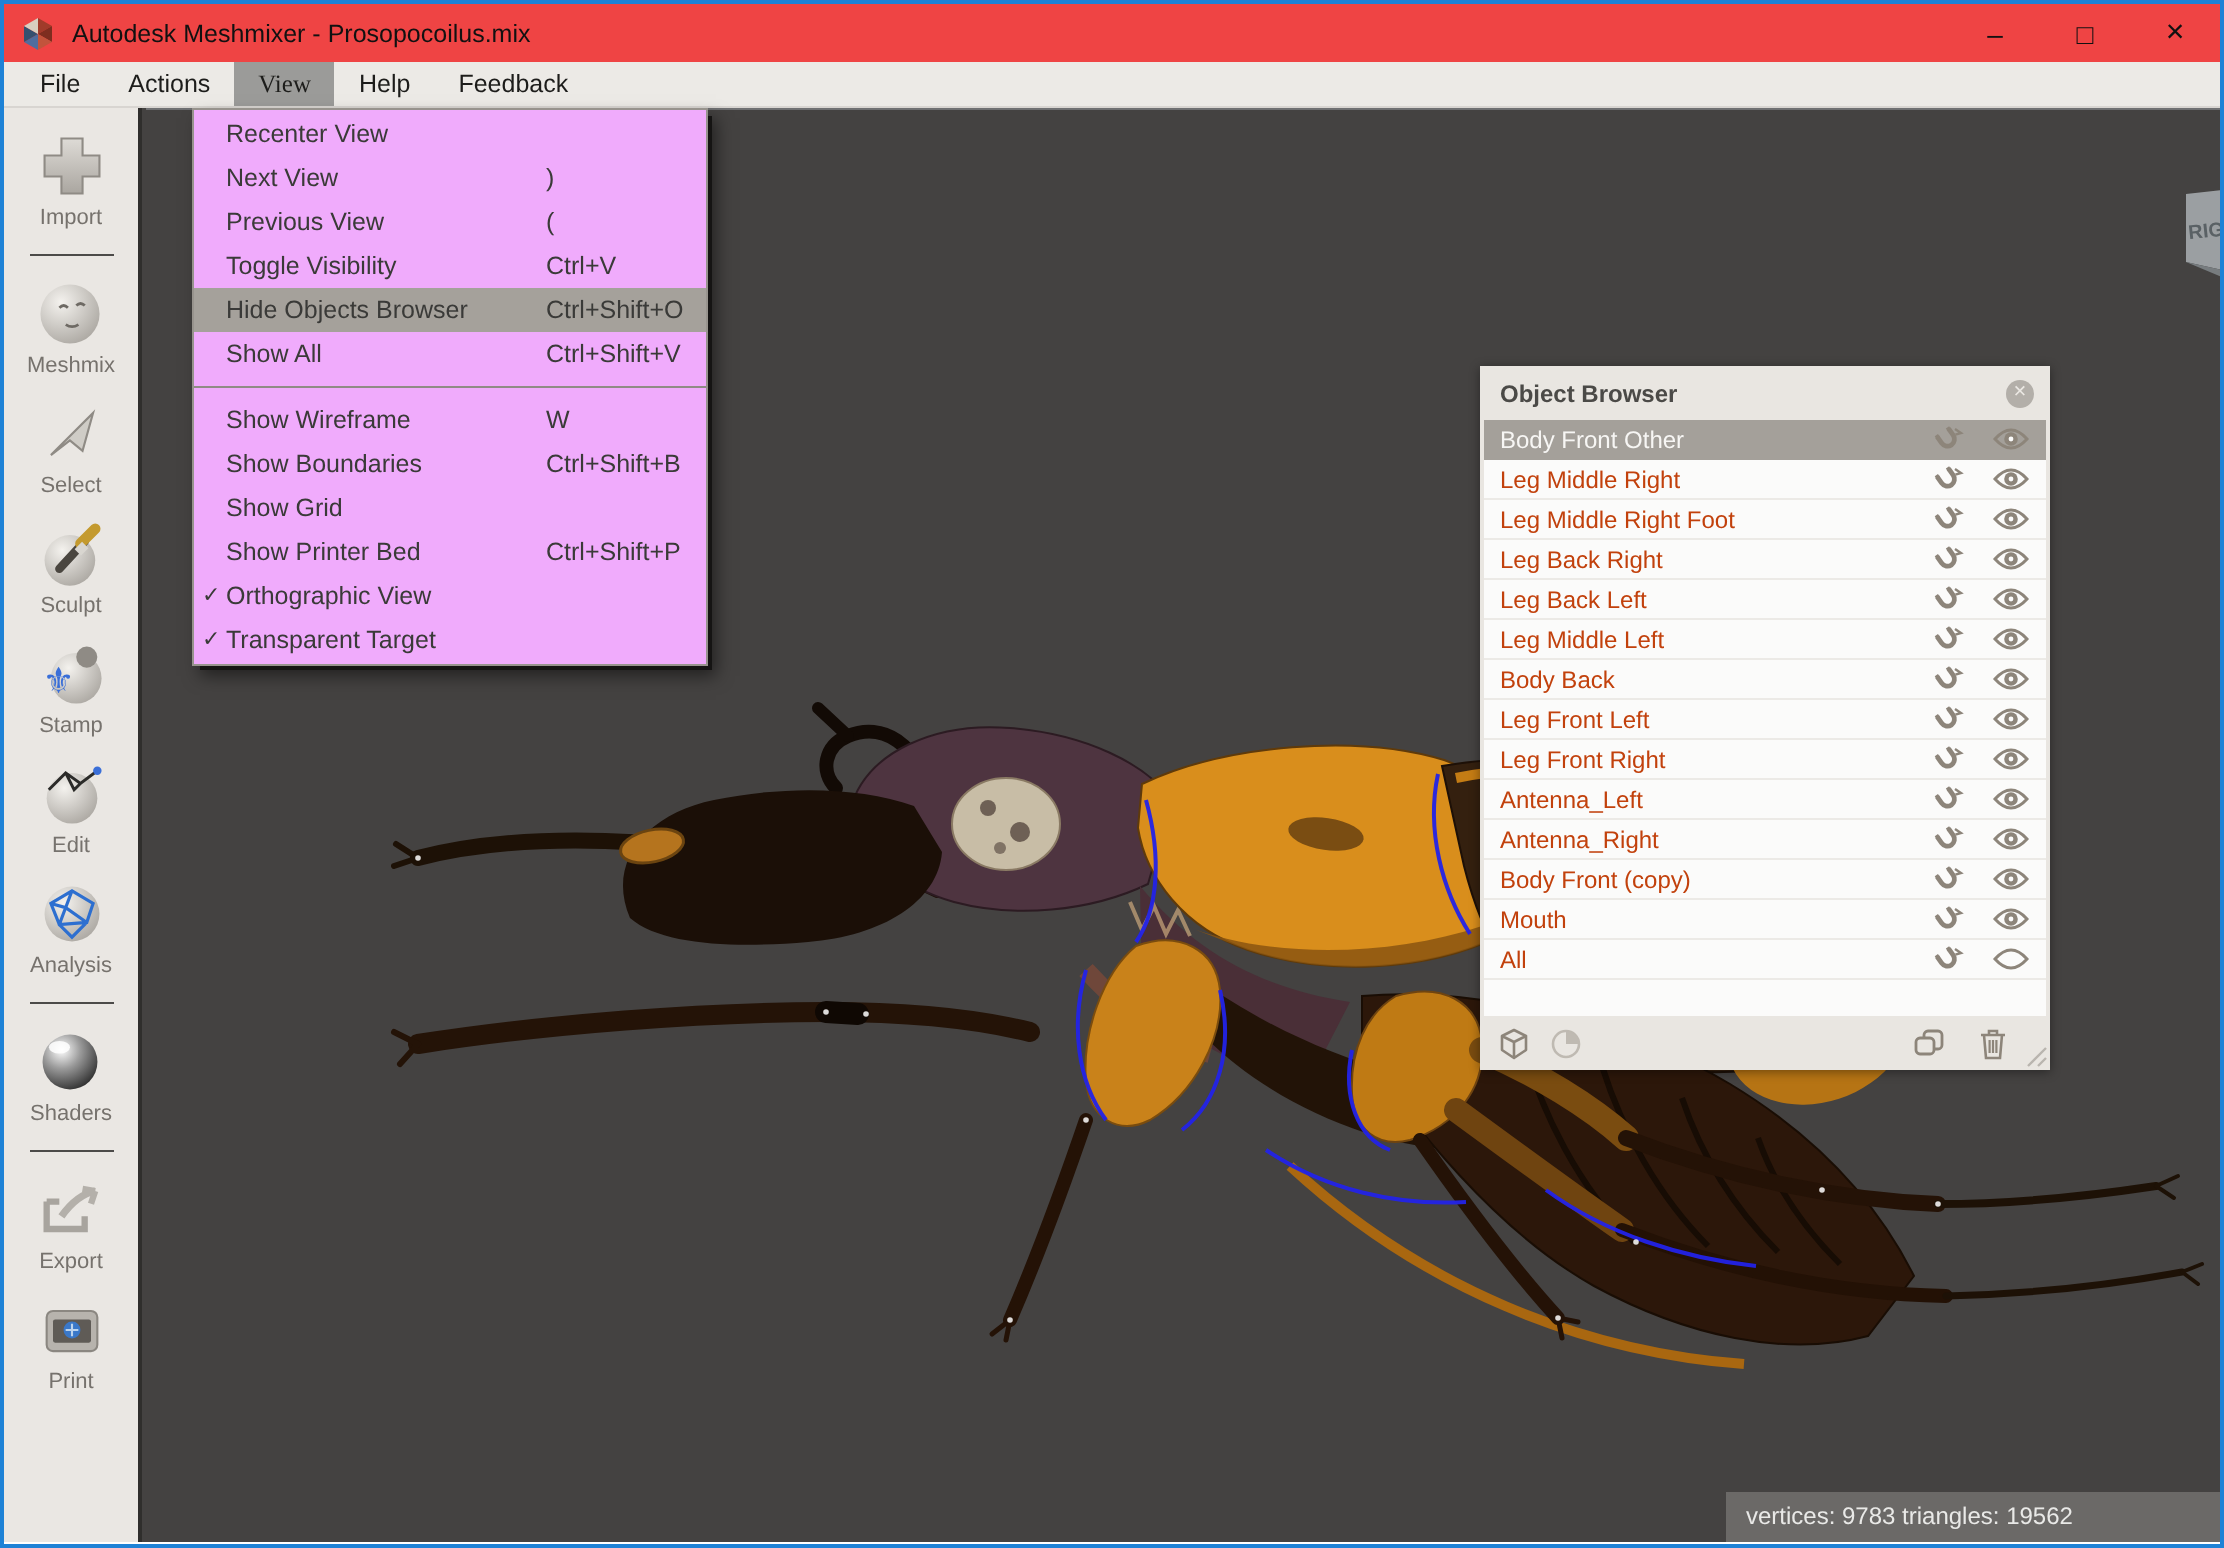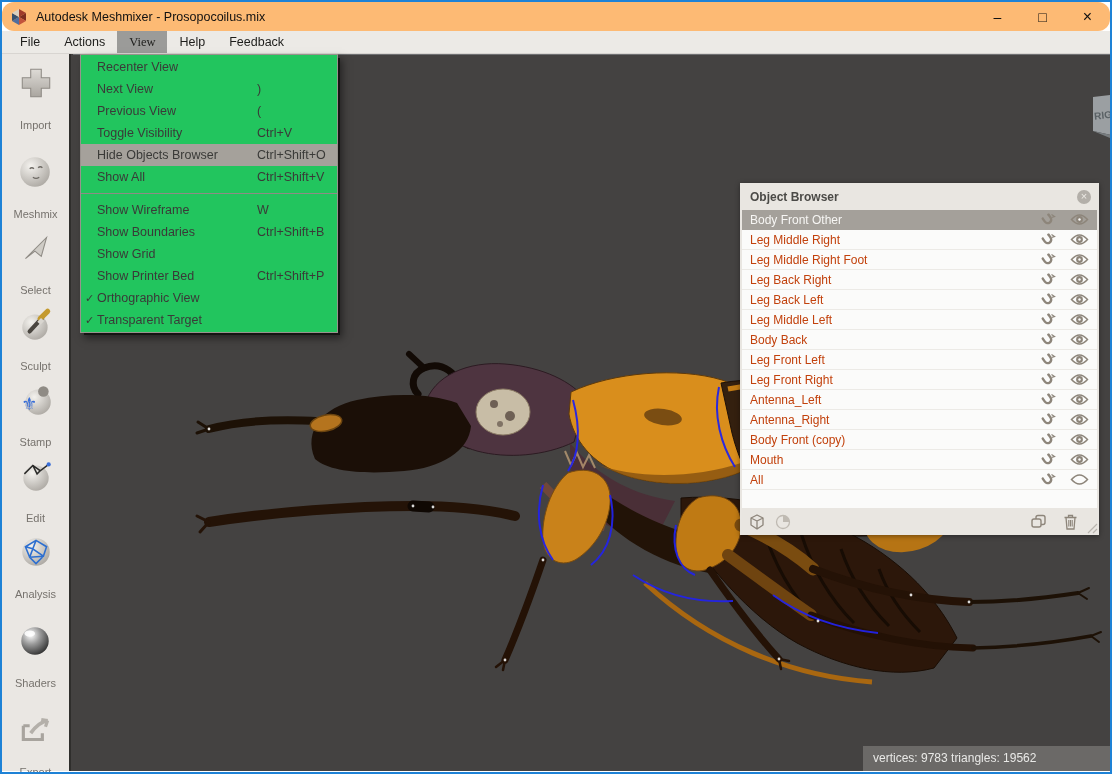--- a/index.html
+++ b/index.html
@@ -1,52 +1,52 @@
 <!DOCTYPE html>
 <html><head>
 <meta charset="utf-8">
 <style>
   html,body{margin:0;padding:0;background:#222;font-family:"Liberation Sans",sans-serif;}
   *{box-sizing:border-box;}
   .window{position:relative;width:1112px;height:774px;border:2px solid #1e82d6;background:#fff;overflow:hidden;}
 
   
-  .titlebar{height:29px;background:#fdba74;display:flex;align-items:center;border-radius:12px;}
+  .titlebar{height:29px;background:#ef4444;display:flex;align-items:center;}
   .app-icon{width:18px;height:18px;margin:0 8px 0 8px;flex:0 0 auto;}
   .title-text{font-size:12.5px;color:#111;white-space:nowrap;}
   .tb-spacer{flex:1;}
   .win-btn{width:45px;height:29px;display:flex;align-items:center;justify-content:center;font-size:14px;color:#111;cursor:default;}
   .win-btn.close{font-size:16px;}
 
   
   .menubar{height:23px;background:#eceae6;display:flex;align-items:stretch;padding-left:6px;border-bottom:1px solid #d8d5d1;}
   .mb-item{padding:0 12px;font-size:12.5px;color:#1d1d1b;display:flex;align-items:center;}
   .mb-item.active{background:#9b9b99;font-family:Liberation Serif, serif;}
 
   
   .main{position:relative;width:1108px;height:717px;background:#444241;}
   .sidebar{position:absolute;left:0;top:0;bottom:0;width:69px;background:#eae7e3;border-right:2px solid #2f2e2c;display:flex;flex-direction:column;align-items:center;padding-top:10px;}
-  .tool{display:flex;flex-direction:column;align-items:center;margin-bottom:9px;gap:16px;}
+  .tool{display:flex;flex-direction:column;align-items:center;margin-bottom:9px;}
   .tool svg{width:38px;height:38px;}
   .tool-label{font-size:11px;color:#76726d;margin-top:1px;}
   .side-sep{width:42px;height:1px;background:#4c4b49;margin:3px 0 10px 0;}
 
   .canvas{position:absolute;left:71px;top:0;right:0;bottom:0;background:#444241;border-top:1px solid #6f7072;overflow:hidden;}
   .canvas svg.scene{position:absolute;left:0;top:0;}
 
   
-  .dropdown{position:absolute;left:78px;top:0;width:258px;background:#22c55e;border:1px solid #97938d;box-shadow:3px 3px 0 -1px #151413, 4px 5px 8px rgba(0,0,0,.5);padding:1px 0;z-index:30;}
+  .dropdown{position:absolute;left:94px;top:0;width:258px;background:#f0abfc;border:1px solid #97938d;box-shadow:3px 3px 0 -1px #151413, 4px 5px 8px rgba(0,0,0,.5);padding:1px 0;z-index:30;}
   .menu-item{position:relative;height:22px;line-height:22px;font-size:12.5px;color:#3a3a38;padding-left:16px;white-space:nowrap;}
   .menu-item.hl{background:#a5a19b;}
   .mi-check{position:absolute;left:4px;top:0;width:12px;font-size:11px;color:#3a3a38;}
   .mi-short{position:absolute;left:176px;top:0;}
   .menu-sep{height:1px;background:#8f8b85;margin:5px 0;}
 
   
-  .obj-panel{position:absolute;left:738px;top:129px;width:359px;height:352px;background:#e9e6e1;box-shadow:0 1px 5px rgba(0,0,0,.4);z-index:20;display:flex;flex-direction:column;}
+  .obj-panel{position:absolute;left:738px;top:129px;width:285px;height:352px;background:#e9e6e1;box-shadow:0 1px 5px rgba(0,0,0,.4);z-index:20;display:flex;flex-direction:column;}
   .obj-header{height:27px;display:flex;align-items:center;padding:0 8px 0 10px;}
   .obj-title{font-size:12px;font-weight:bold;color:#4b4a47;flex:1;}
   .obj-close{width:14px;height:14px;border-radius:50%;background:#b3afa9;color:#ece9e4;font-size:11px;line-height:13px;text-align:center;}
   .obj-list{background:#fbfbfa;margin:0 2px;flex:1;overflow:hidden;}
   .obj-row{height:20px;display:flex;align-items:center;padding-left:8px;border-bottom:1px solid #eceae6;font-size:12px;color:#c2410c;}
   .obj-row.selected{background:#a4a09a;color:#f7f6f4;border-bottom-color:#a4a09a;}
   .obj-label{flex:1;white-space:nowrap;overflow:hidden;}
   .row-icons{display:flex;align-items:center;gap:14px;padding-right:8px;}
   .row-icons svg{display:block;}
   .obj-footer{height:27px;display:flex;align-items:center;padding:0 8px;position:relative;}

